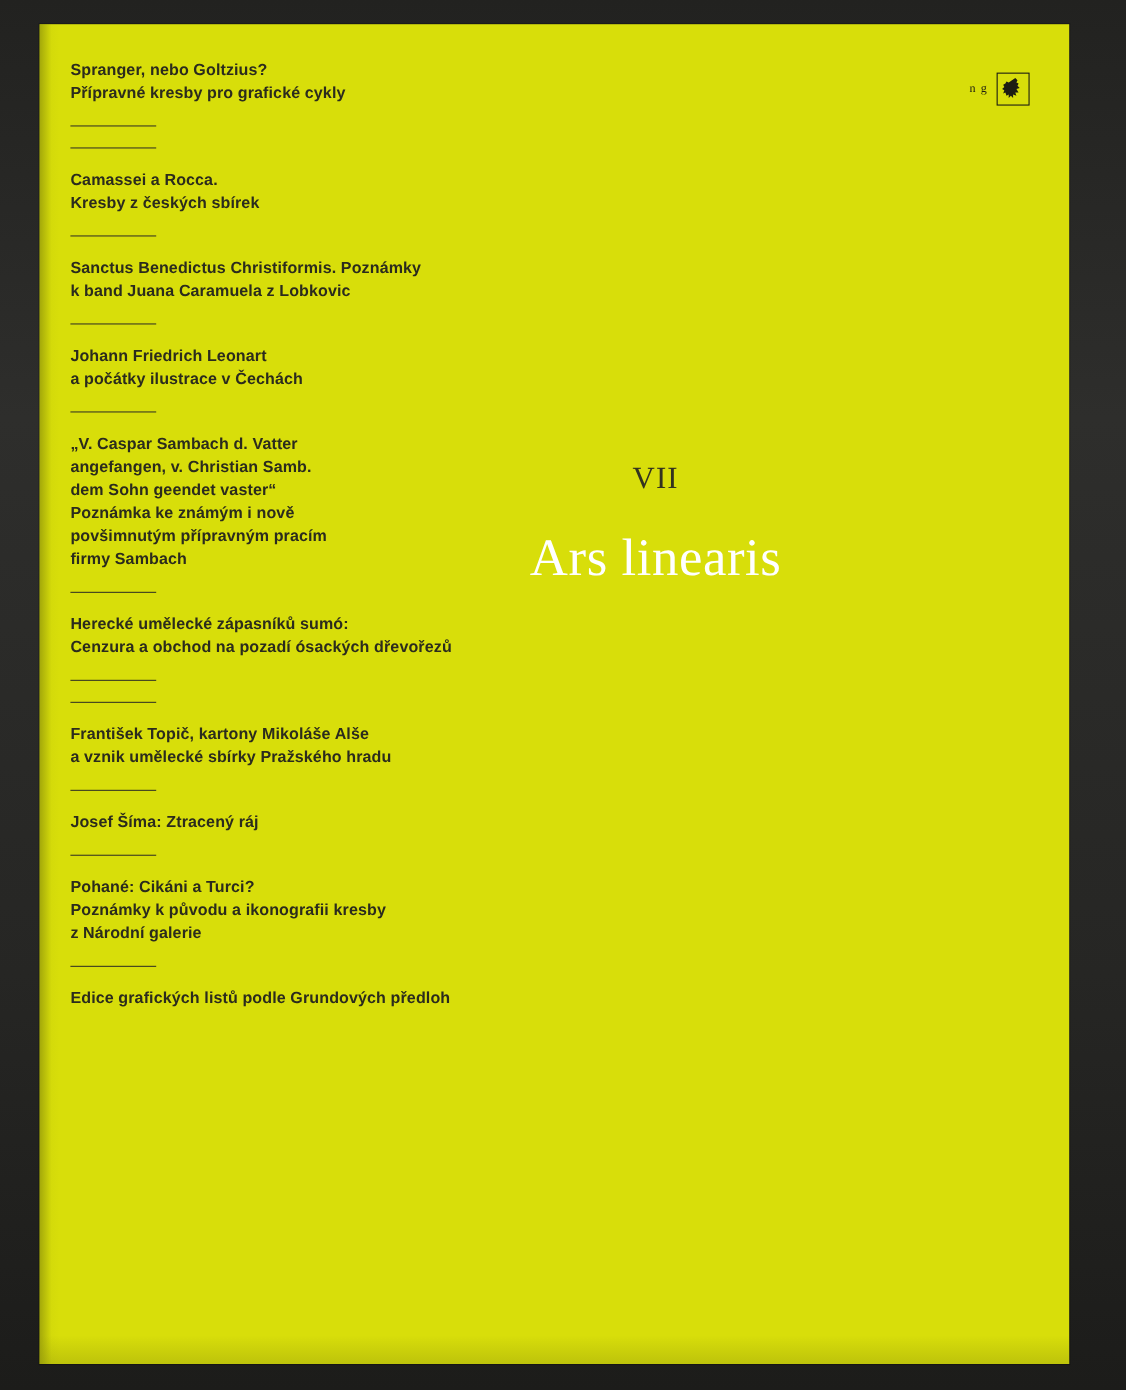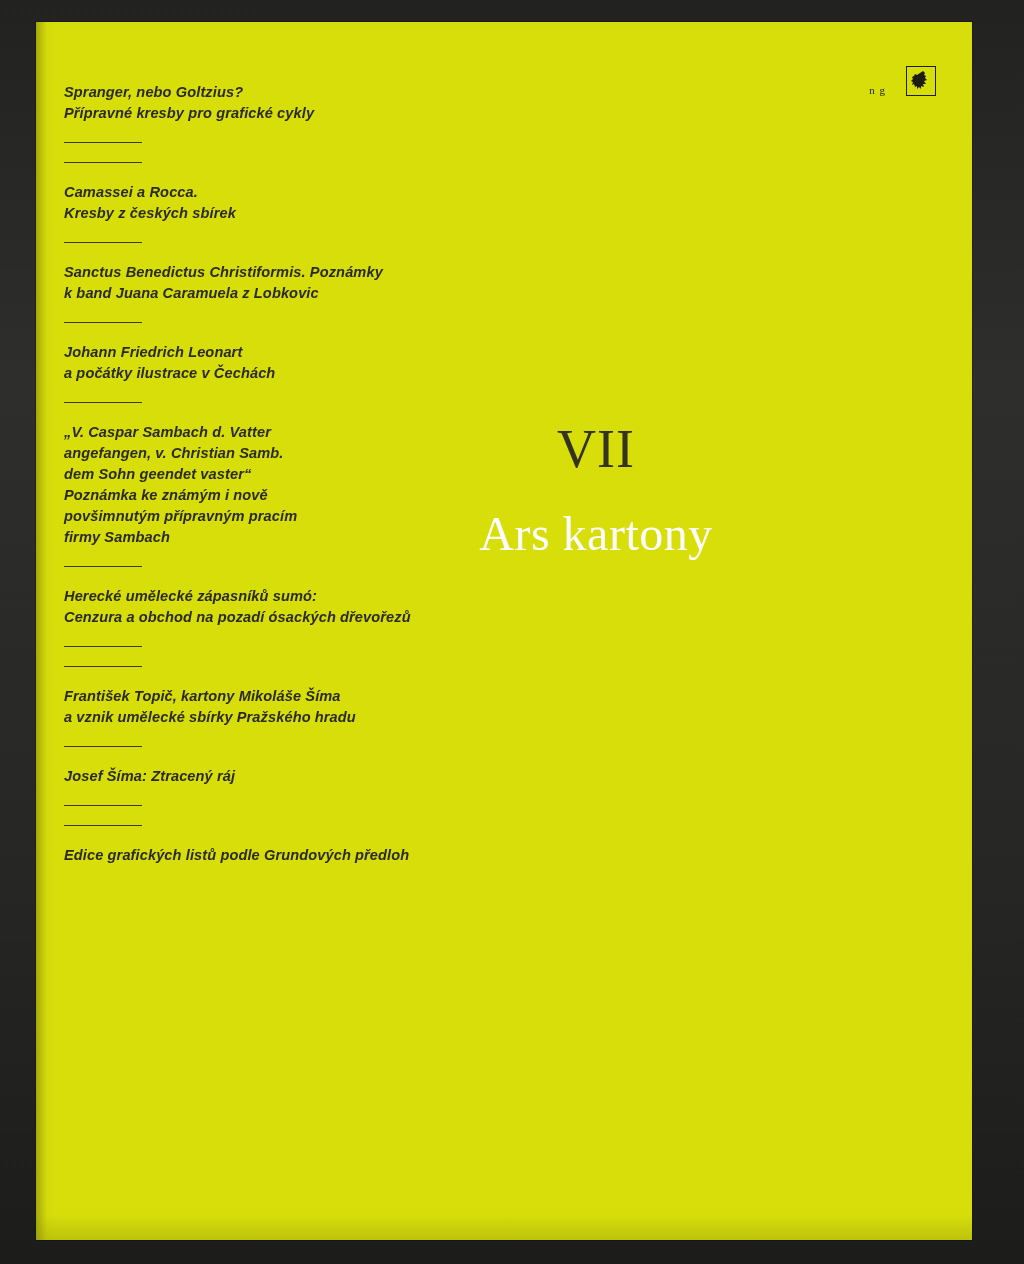--- a/index.html
+++ b/index.html
@@ -48,23 +48,22 @@
     position: absolute;
     left: 0;
     bottom: 0;
     width: 100%;
     height: 26px;
     background: linear-gradient(180deg, rgba(216,222,10,0) 0%, rgba(140,145,12,0.35) 100%);
   }
   .toc {
     position: absolute;
     left: 28px;
-    top: 60px;
+    top: 32px;
     width: 420px;
-    font-style: italic;
   }
   .entry {
     margin-bottom: 0;
   }
   .entry-text {
     font-size: 14.6px;
     font-weight: 700;
     line-height: 1.44;
     color: #2b2b1d;
     letter-spacing: 0.1px;
@@ -78,40 +77,40 @@
   }
   .titleblock {
     position: absolute;
     left: 300px;
     top: 400px;
     width: 520px;
     text-align: center;
   }
   .vol {
     font-family: "Liberation Serif", serif;
-    font-size: 54px;
+    font-size: 28px;
     color: #33331f;
     letter-spacing: 1px;
     line-height: 1;
   }
   .series {
     font-family: "Liberation Serif", serif;
     font-size: 48px;
     color: #ffffff;
     margin-top: 34px;
     line-height: 1;
     letter-spacing: 0.5px;
   }
   .logo {
     position: absolute;
     right: 36px;
     top: 44px;
     display: flex;
-    align-items: flex-end;
-    gap: 20px;
+    align-items: center;
+    gap: 8px;
   }
   .logo-letters {
     font-family: "Liberation Serif", serif;
     font-size: 11px;
     color: #1d1d12;
     letter-spacing: 1px;
     line-height: 1;
   }
   .logo-box {
     width: 28px;
@@ -183,36 +182,41 @@
 
       <div class="entry">
         <div class="entry-text">Herecké umělecké zápasníků sumó:
 Cenzura a obchod na pozadí ósackých dřevořezů</div>
       </div>
       <div class="rule"></div>
 
       <div class="rule"></div>
 
       <div class="entry">
-        <div class="entry-text">František Topič, kartony Mikoláše Šíma
+        <div class="entry-text">František Topič, kartony Mikoláše Alše
 a vznik umělecké sbírky Pražského hradu</div>
       </div>
       <div class="rule"></div>
 
       <div class="entry">
         <div class="entry-text">Josef Šíma: Ztracený ráj</div>
       </div>
       <div class="rule"></div>
 
+      <div class="entry">
+        <div class="entry-text">Pohané: Cikáni a Turci?
+Poznámky k původu a ikonografii kresby
+z Národní galerie</div>
+      </div>
       <div class="rule"></div>
 
       <div class="entry">
         <div class="entry-text">Edice grafických listů podle Grundových předloh</div>
       </div>
 
     </div>
 
     <div class="titleblock">
       <div class="vol">VII</div>
-      <div class="series">Ars kartony</div>
+      <div class="series">Ars linearis</div>
     </div>
   </div>
 </div>
 
 </body></html>

